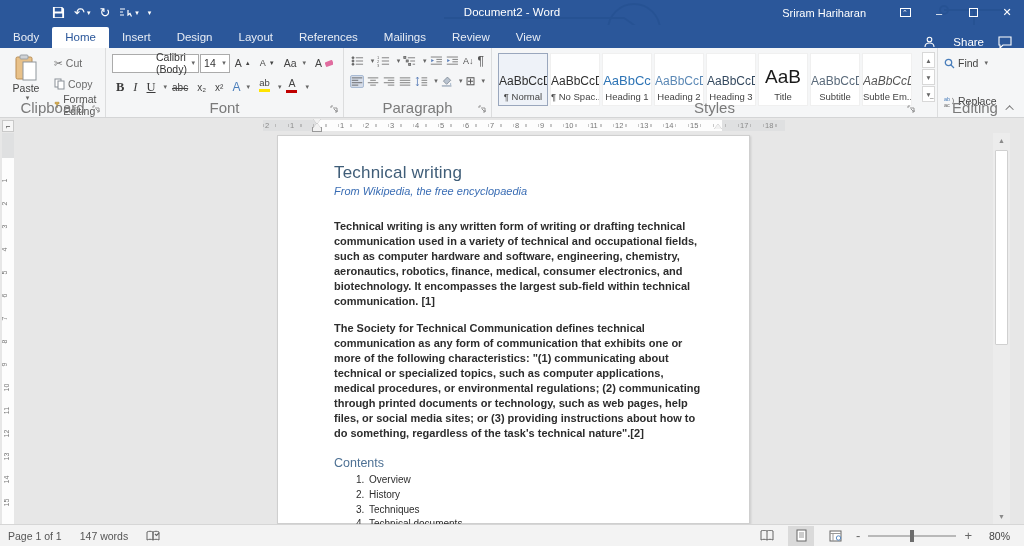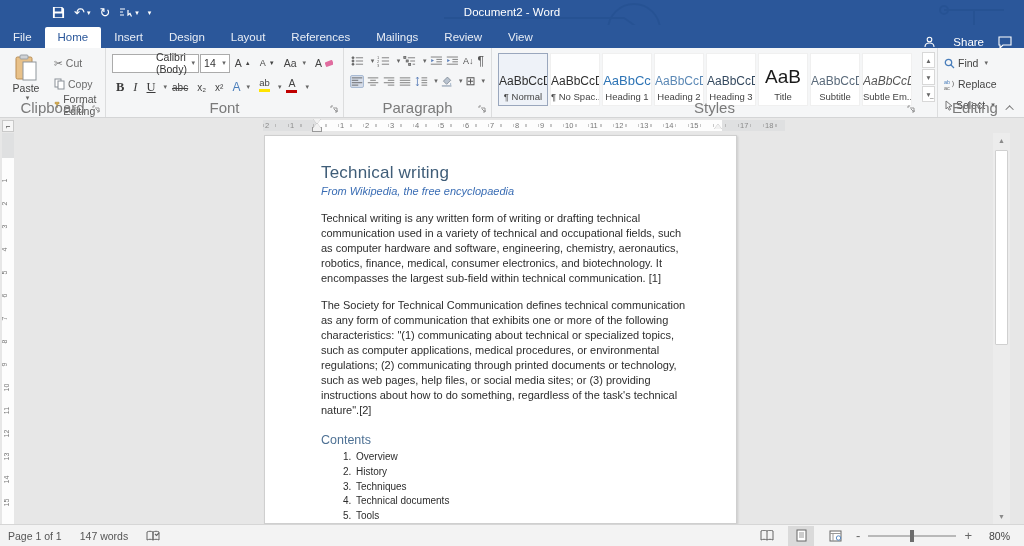--- a/index.html
+++ b/index.html
@@ -72,21 +72,21 @@
   .sname { font-size:9.5px; color:#444; margin-top:3px; white-space:nowrap; overflow:hidden; max-width:48px; }
   .k-h1 { color:#2e74b5; font-size:13px; } .k-h2 { color:#5b88b5; } .k-h3 { color:#34495f; }
   .k-title { font-size:19px; color:#1a1a1a; } .k-subtitle { color:#5a6a7a; }
   .k-subtleem { font-style:italic; color:#555; }
   .gal-strip { position:absolute; right:2px; top:4px; width:13px; display:flex; flex-direction:column; gap:1px; }
   .gal-btn { width:13px; height:16px; background:#fff; border:1px solid #d8d8d8; font-size:6.5px;
     color:#666; display:flex; align-items:center; justify-content:center; }
 
   
   .g-editing { width:74px; border-right:none; }
-  .edit-col { display:flex; flex-direction:column; gap:1px; padding-top:2px;justify-content:space-between; }
+  .edit-col { display:flex; flex-direction:column; gap:18px; padding-top:2px;justify-content:space-between; }
   .collapse-ribbon { position:absolute; right:6px; bottom:3px; width:14px; height:12px;
     display:flex; align-items:center; justify-content:center; }
   .chev-up { width:6px; height:6px; border-top:1.5px solid #777; border-left:1.5px solid #777;
     transform:rotate(45deg) translateY(2px); }
 
   
   .hruler { position:absolute; left:0; top:118px; width:1024px; height:15px; background:#e7e7e7; }
   .hruler-strip { position:absolute; left:263px; top:2px; width:522px; height:11px; background:#dfe0e1; }
   .hruler-white { position:absolute; left:54px; top:0; width:405px; height:11px; background:#fdfdfd; }
   .rnum { position:absolute; top:1px; font-size:7.5px; color:#777; }
@@ -100,25 +100,25 @@
   .tri-up { width:0; height:0; border-left:4px solid transparent; border-right:4px solid transparent; border-bottom:5px solid #f2f2f2; filter:drop-shadow(0 0 .5px #888); }
   .ind-box { width:8px; height:3px; background:#f2f2f2; outline:.5px solid #999; }
   .ind-right { position:absolute; left:714px; top:6px; }
 
   
   .docarea { position:absolute; left:0; top:133px; width:1024px; height:391px;
     background:#e7e7e7; overflow:hidden; }
   .vruler { position:absolute; left:2px; top:0; width:12px; height:391px; background:#dfe0e1; }
   .vruler-white { position:absolute; left:0; top:25px; width:12px; height:366px; background:#fdfdfd; }
   .vnum { position:absolute; left:1px; font-size:7px; color:#777; transform:rotate(-90deg); }
-  .page { position:absolute; left:264px; top:2px; width:473px; height:389px; background:#fff;
+  .page { position:absolute; left:277px; top:2px; width:473px; height:389px; background:#fff;
     border:1px solid #cfcfcf; box-shadow:1px 1px 2px rgba(0,0,0,.12); padding:27px 32px 12px 56px; }
   .doc-title { font-size:17px; color:var(--heading,#3f5d78); font-weight:400; letter-spacing:.2px; }
   .doc-subtitle { font-size:11px; font-style:italic; color:var(--subtitle-blue,#3a6db4); margin-top:2px; }
-  .doc-body { margin-top:14px; }
+  .doc-body { margin-top:22px;font-weight:bold; }
   .para { font-size:11px; line-height:15px; color:#2d2d2d; margin-bottom:12px; width:368px; }
   .contents-h { font-size:12.5px; color:var(--contents-blue,#4e7194); margin:15px 0 3px; }
   .contents-list { margin-left:33px; font-size:10px; line-height:14.8px; color:#2d2d2d; }
   .contents-list li { padding-left:2px; }
   .vscroll { position:absolute; right:14px; top:0; width:17px; height:391px; background:#ececec; }
   .varrow { position:absolute; left:0; width:17px; height:15px; color:#8a8a8a; font-size:7px;
     text-align:center; line-height:15px; }
   .vthumb { position:absolute; left:2px; top:17px; width:13px; height:195px; background:#fff;
     border:1px solid #d0d0d0; border-radius:1px; }
 
@@ -169,25 +169,36 @@
             <g stroke="#fff" stroke-width="1.2" fill="none">
               <path d="M1 2h5 M1 5h3 M1 8h4"></path>
               <path d="M9 3v5l2-1.5 1.5 3"></path>
             </g>
           </svg>
         <span class="dd">▾</span>
       </span>
       <span class="qbtn" style="font-size:7px;">▾</span>
     </div>
     <div class="win-title">Document2 - Word</div>
+    <div class="tb-right">
+      <span class="user-name">Sriram Hariharan</span>
+      <span class="winctl">
+          <span class="ribbonopt-glyph">⌃</span>
+        </span>
+      <span class="winctl">–</span>
+      <span class="winctl">
+          <span class="restore-glyph"></span>
+        </span>
+      <span class="winctl">✕</span>
+    </div>
   </div>
 
   <div class="tabrow">
     <span id="tabs" style="display: flex;">
-        <span class="tab">File</span>
+        <span class="tab">Body</span>
         <span class="tab active">Home</span>
         <span class="tab">Insert</span>
         <span class="tab">Design</span>
         <span class="tab">Layout</span>
         <span class="tab">References</span>
         <span class="tab">Mailings</span>
         <span class="tab">Review</span>
         <span class="tab">View</span>
       </span>
     <span class="tab-right">

